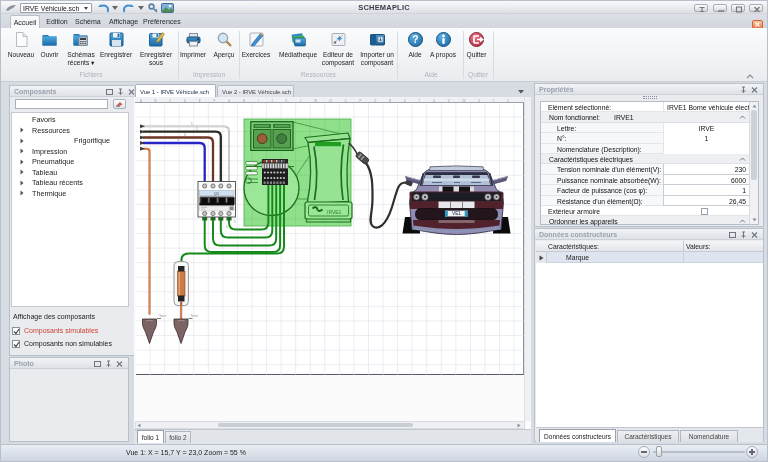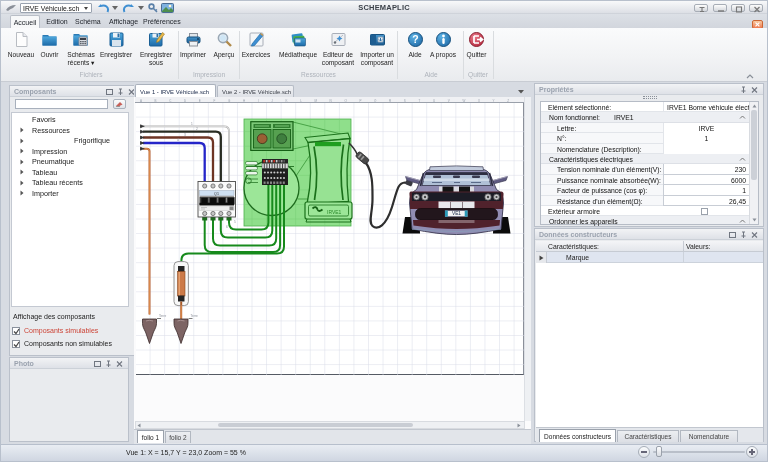--- a/index.html
+++ b/index.html
@@ -302,21 +302,21 @@
     </div>
     <div class="abs" style="left:1px;top:26px;width:118px;height:195px;background:#fff;border:1px solid #c4c9d2;"></div>
     <div id="tree" style="position:absolute;left:0;top:26px;width:118px;font-size:7.2px;color:#1a1a1a;">
       <div class="t" style="left:22px;top:3px;">Favoris</div>
       <div class="t" style="left:22px;top:13.5px;">Ressources</div>
       <div class="t" style="left:22px;top:24px;margin-left:42px;">Frigorifique</div>
       <div class="t" style="left:22px;top:34.5px;">Impression</div>
       <div class="t" style="left:22px;top:45px;">Pneumatique</div>
       <div class="t" style="left:22px;top:55.5px;">Tableau</div>
       <div class="t" style="left:22px;top:66px;">Tableau récents</div>
-      <div class="t" style="left:22px;top:76.5px;">Importer</div>
+      <div class="t" style="left:22px;top:76.5px;">Thermique</div>
       <svg class="abs" style="left:10px;top:15px;" width="4" height="6" viewBox="0 0 4 6">
         <path d="M0.5 0.5 L3.5 3 L0.5 5.5Z" fill="#555"></path>
       </svg>
       <svg class="abs" style="left:10px;top:25.5px;" width="4" height="6" viewBox="0 0 4 6">
         <path d="M0.5 0.5 L3.5 3 L0.5 5.5Z" fill="#555"></path>
       </svg>
       <svg class="abs" style="left:10px;top:36px;" width="4" height="6" viewBox="0 0 4 6">
         <path d="M0.5 0.5 L3.5 3 L0.5 5.5Z" fill="#555"></path>
       </svg>
       <svg class="abs" style="left:10px;top:46.5px;" width="4" height="6" viewBox="0 0 4 6">

